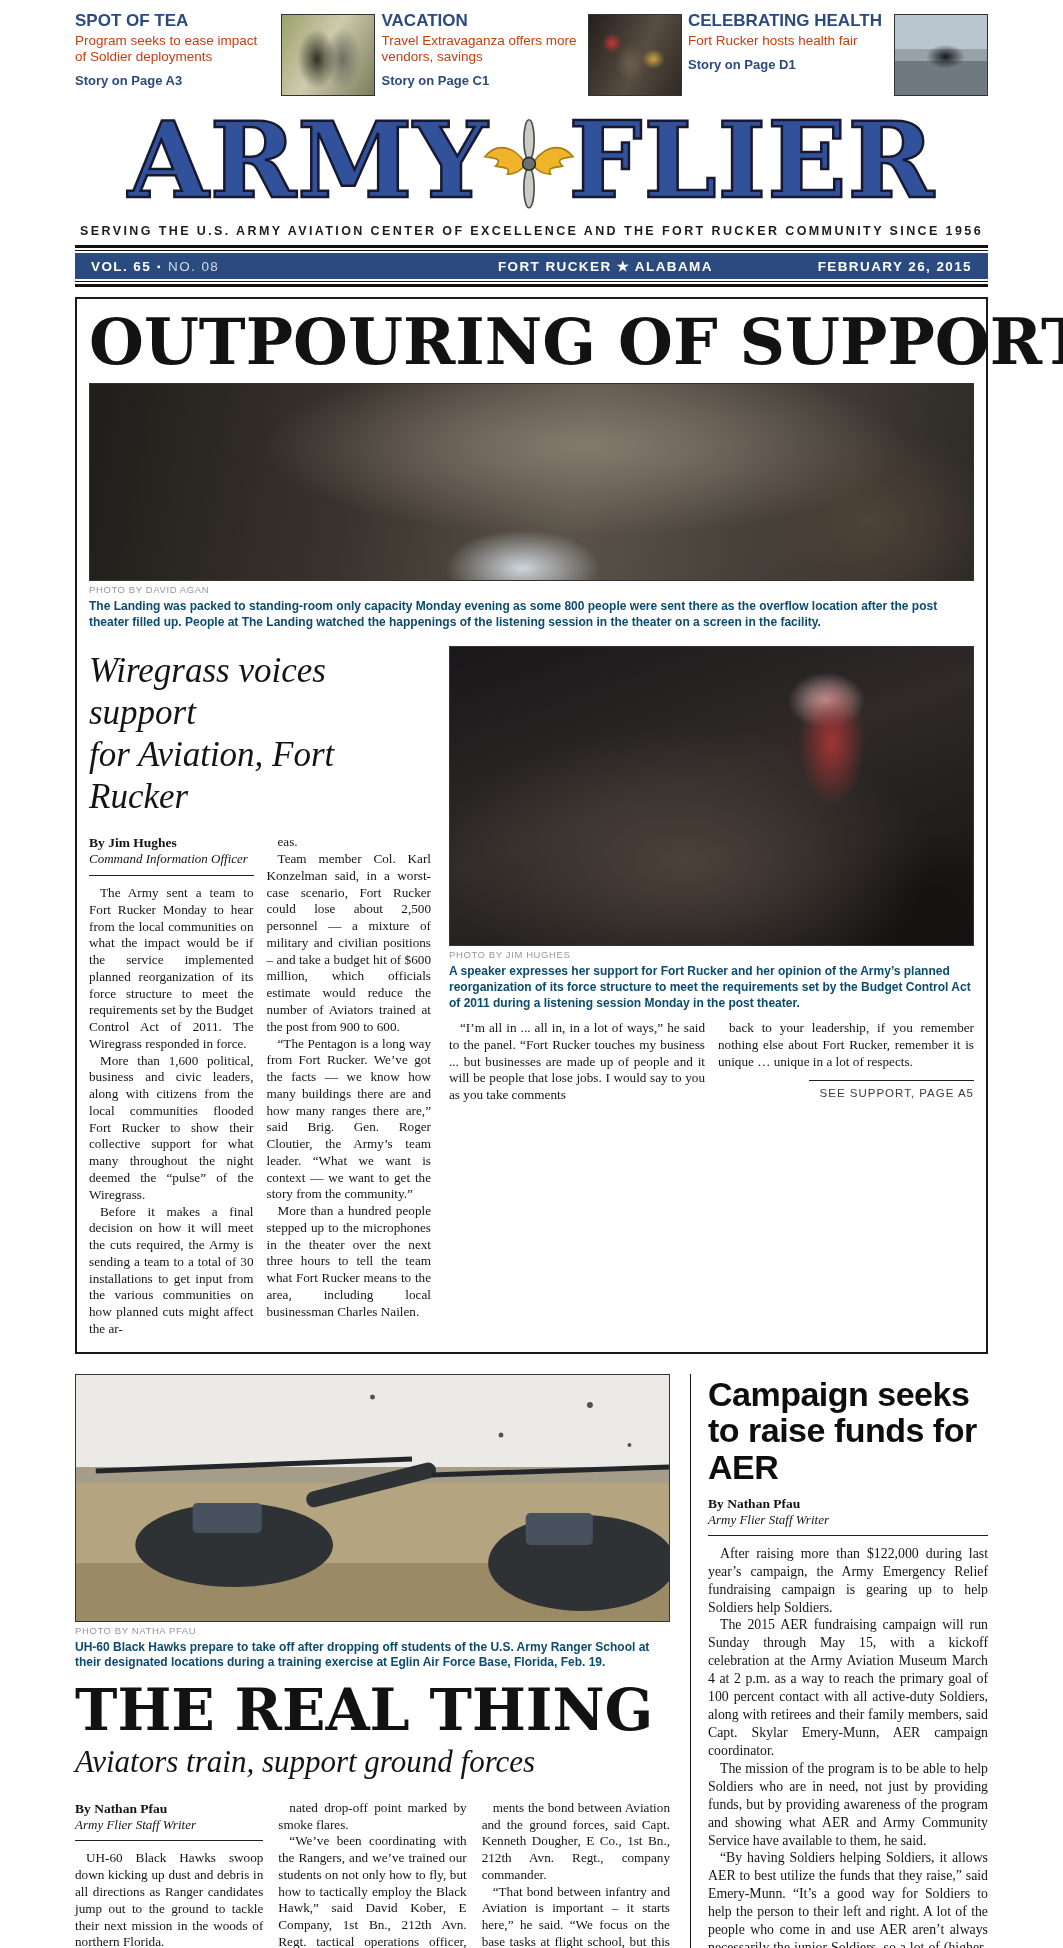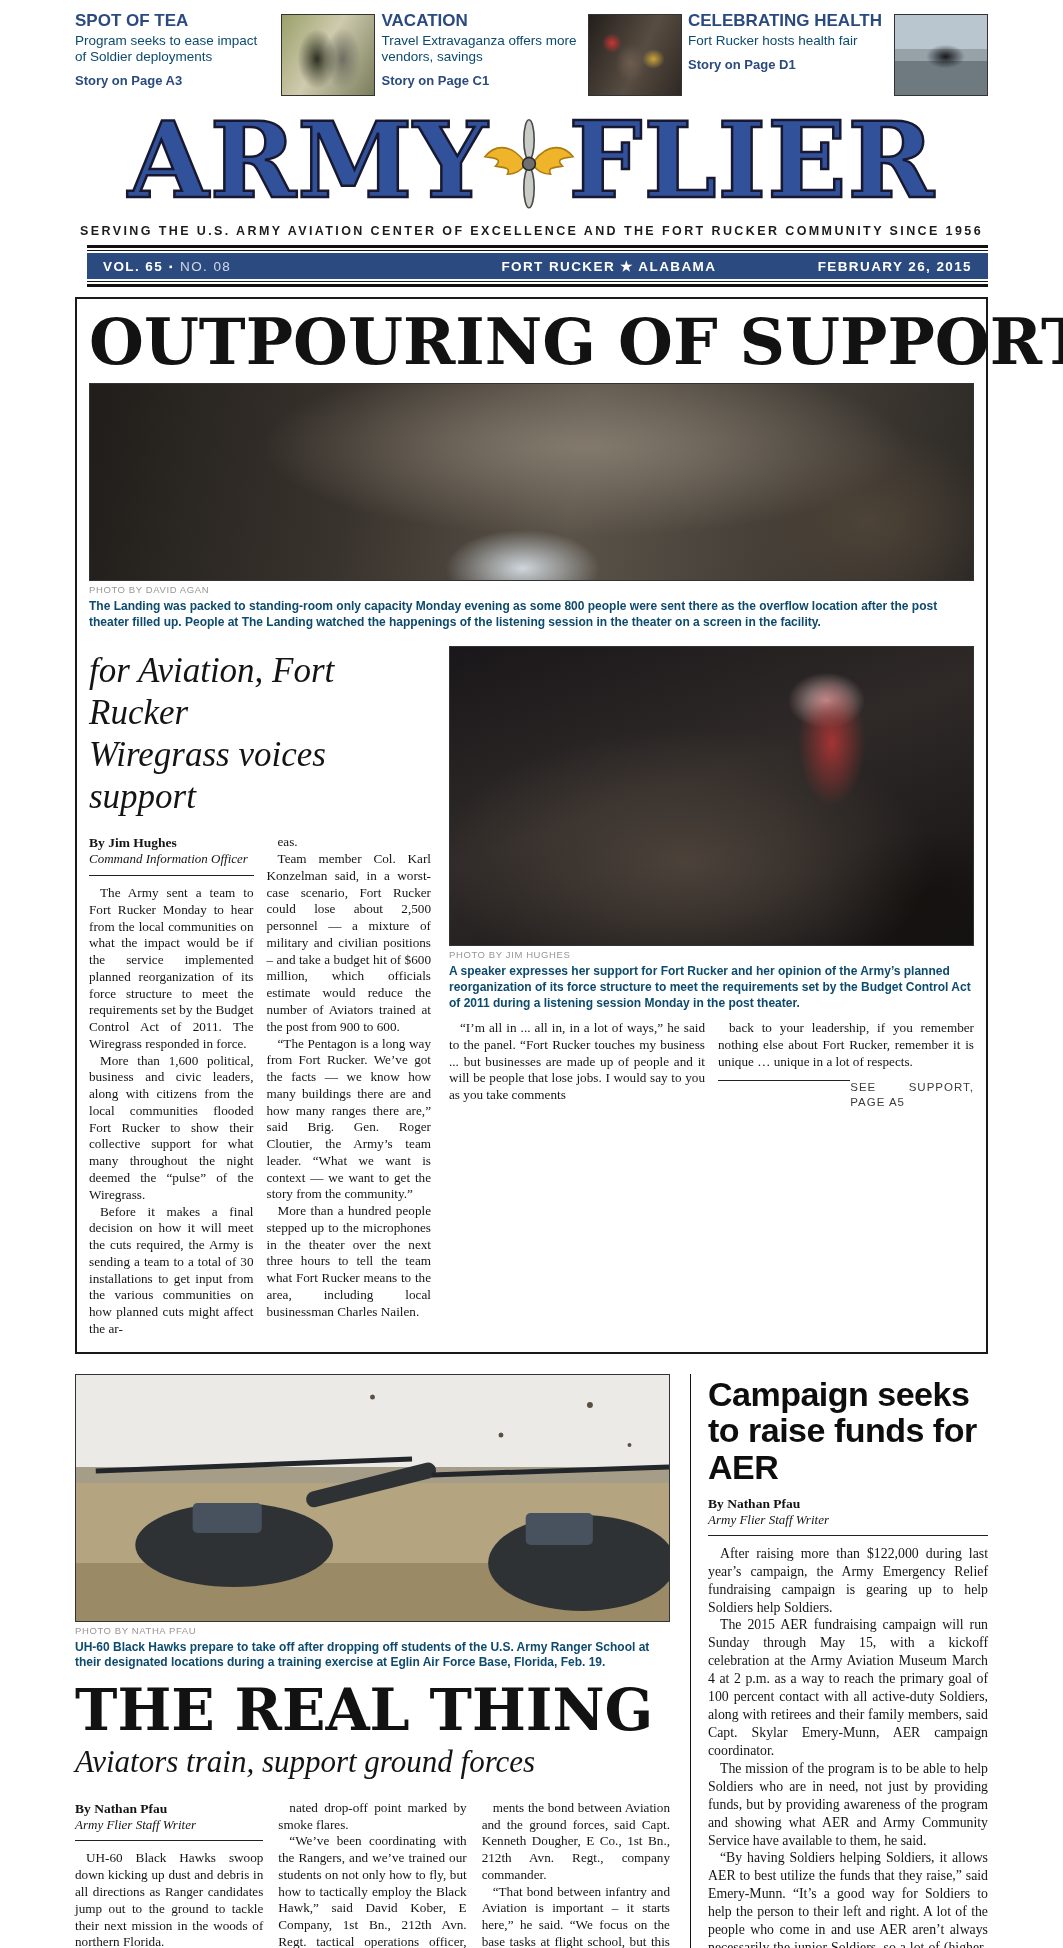--- a/index.html
+++ b/index.html
@@ -5,21 +5,21 @@
   html,body{margin:0;padding:0;background:#e8e8e8;}
   .sheet{width:1063px;height:1948px;background:#fff;margin:0 auto;overflow:hidden;
          font-family:"Liberation Serif",serif;color:#141414;}
   .inner{padding:8px 75px 0 75px;}
 
   
   .teaser-row{display:flex;justify-content:space-between;align-items:center;margin-top:4px;}
   .teaser{display:flex;gap:10px;width:300px;}
   .teaser-text{width:196px;font-family:"Liberation Sans",sans-serif;}
   .teaser-title{color:var(--navy,#1d3e69);font-weight:bold;font-size:17px;line-height:1.08;margin:0 0 3px;}
-  .teaser-desc{font-size:13.5px;line-height:1.16;color:#0c4a6e;margin:0 0 6px;}
+  .teaser-desc{font-size:13.5px;line-height:1.16;color:#c2410c;margin:0 0 6px;}
   .teaser-link{color:var(--navy,#1d3e69);font-weight:bold;font-size:13px;text-decoration:none;display:inline-block;}
   .teaser-photo{width:92px;height:80px;border:1px solid #555;flex:none;margin-top:2px;}
   .tp1{background:radial-gradient(26px 40px at 38% 55%,#2c2e20 0%,rgba(40,40,30,0) 75%),
         radial-gradient(24px 42px at 66% 55%,#6e6f62 0%,rgba(90,90,80,0) 75%),
         linear-gradient(120deg,#9aa06a,#cfcbae 45%,#7a7d5c);}
   .tp2{background:radial-gradient(14px 14px at 25% 35%,#c33 0%,rgba(200,50,50,0) 70%),
         radial-gradient(16px 14px at 70% 55%,#caa43a 0%,rgba(200,160,60,0) 70%),
         radial-gradient(20px 26px at 45% 60%,#6d5c4e 0%,rgba(90,80,70,0) 75%),
         linear-gradient(115deg,#241f1c,#584d42 55%,#2f2823);}
   .tp3{background:radial-gradient(26px 16px at 55% 52%,#16181c 0%,rgba(20,22,26,0) 75%),
@@ -71,21 +71,21 @@
   .col-pair{display:flex;gap:13px;}
   .bodycol{flex:1;font-size:13.2px;line-height:1.27;text-align:justify;}
   .bodycol p{margin:0;text-indent:11px;}
   .wg-photo{height:298px;
       background:radial-gradient(48px 90px at 73% 32%,#a23434 0%,rgba(160,50,50,0) 70%),
                  radial-gradient(55px 40px at 72% 18%,#caa 0%,rgba(150,140,140,0) 70%),
                  radial-gradient(320px 170px at 45% 72%,#4c423a 0%,rgba(35,30,27,0) 78%),
                  radial-gradient(120px 80px at 90% 85%,#14110f 0%,rgba(20,17,15,0) 85%),
                  linear-gradient(160deg,#1a171a,#2f2a28 45%,#131112);}
   .wg-cols2{display:flex;gap:13px;margin-top:9px;}
-  .jump-wrap{margin-top:10px;display:flex;flex-direction:row;align-items:flex-start;}
+  .jump-wrap{margin-top:10px;display:flex;flex-direction:column;align-items:flex-end;}
   .jump-rule{width:165px;border-top:1.5px solid #222;margin-bottom:5px;}
   .jump{font-family:"Liberation Sans",sans-serif;font-size:11.5px;letter-spacing:1px;color:#3c3c3c;text-decoration:none;}
 
   
   .bottom{display:grid;grid-template-columns:1fr 298px;column-gap:20px;margin-top:20px;}
   .campaign-col{border-left:1.5px solid #111;padding-left:17px;}
   .rt-photo{height:246px;padding:0;position:relative;overflow:hidden;}
   .rt-photo svg{display:block;width:100%;height:100%;}
   .rt-headline{font-family:"DejaVu Serif",serif;font-weight:bold;font-size:57px;line-height:1;
                margin:10px 0 2px;color:#121212;letter-spacing:0;white-space:nowrap;}
@@ -137,21 +137,21 @@
           <path d="M66 58 C84 34 104 38 115 52 C99 54 94 56 102 64 C89 66 83 66 87 74 C77 74 69 69 66 63 Z" fill="#f0b42a" stroke="#a97d10" stroke-width="2"></path>
           <ellipse cx="60" cy="31" rx="6.5" ry="25" fill="#c9cdc5" stroke="#4a4a4a" stroke-width="2"></ellipse>
           <ellipse cx="60" cy="91" rx="6.5" ry="25" fill="#c9cdc5" stroke="#4a4a4a" stroke-width="2"></ellipse>
           <circle cx="60" cy="61" r="8" fill="#6f6f6f" stroke="#2a2a2a" stroke-width="2"></circle>
         </svg>
       </span>
       <span class="mast-word">FLIER</span>
     </div>
     <div class="tagline">SERVING THE U.S. ARMY AVIATION CENTER OF EXCELLENCE AND THE FORT RUCKER COMMUNITY SINCE 1956</div>
 
-    <div style="margin-top:7px;margin-left:12px;">
+    <div style="margin-top:7px;">
       <div class="rule-thick"></div>
       <div class="gap1"></div>
       <div class="rule-thin"></div>
       <div class="gap1"></div>
       <div class="info-bar">
         <span class="info-left">
           <span>VOL. 65</span><span class="bullet">▪</span><span class="dim">NO. 08</span>
         </span>
         <span class="info-center">FORT RUCKER ★ ALABAMA</span>
         <span class="info-right">FEBRUARY 26, 2015</span>
@@ -164,22 +164,22 @@
 
     <div class="lead-box">
       <div class="lead-headline">OUTPOURING OF SUPPORT</div>
       <div class="lead-photo photo"></div>
       <div class="credit">PHOTO BY DAVID AGAN</div>
       <div class="caption">The Landing was packed to standing-room only capacity Monday evening as some 800 people were sent there as the overflow location after the post theater filled up. People at The Landing watched the happenings of the listening session in the theater on a screen in the facility.</div>
 
       <div class="wiregrass">
         <div class="wg-left">
           <div class="wg-headline">
+            <span>Wiregrass voices support</span>
             <span>for Aviation, Fort Rucker</span>
-            <span>Wiregrass voices support</span>
           </div>
           <div class="col-pair">
             <div class="bodycol">
               <div class="bylines">
                 <div class="byline-name">By Jim Hughes</div>
                 <div class="byline-title">Command Information Officer</div>
               </div>
               <div class="byline-rule"></div>
               <div>
                   <p>The Army sent a team to Fort Rucker Monday to hear from the local communities on what the impact would be if the service implemented planned reorganization of its force structure to meet the requirements set by the Budget Control Act of 2011. The Wiregrass responded in force.</p>

